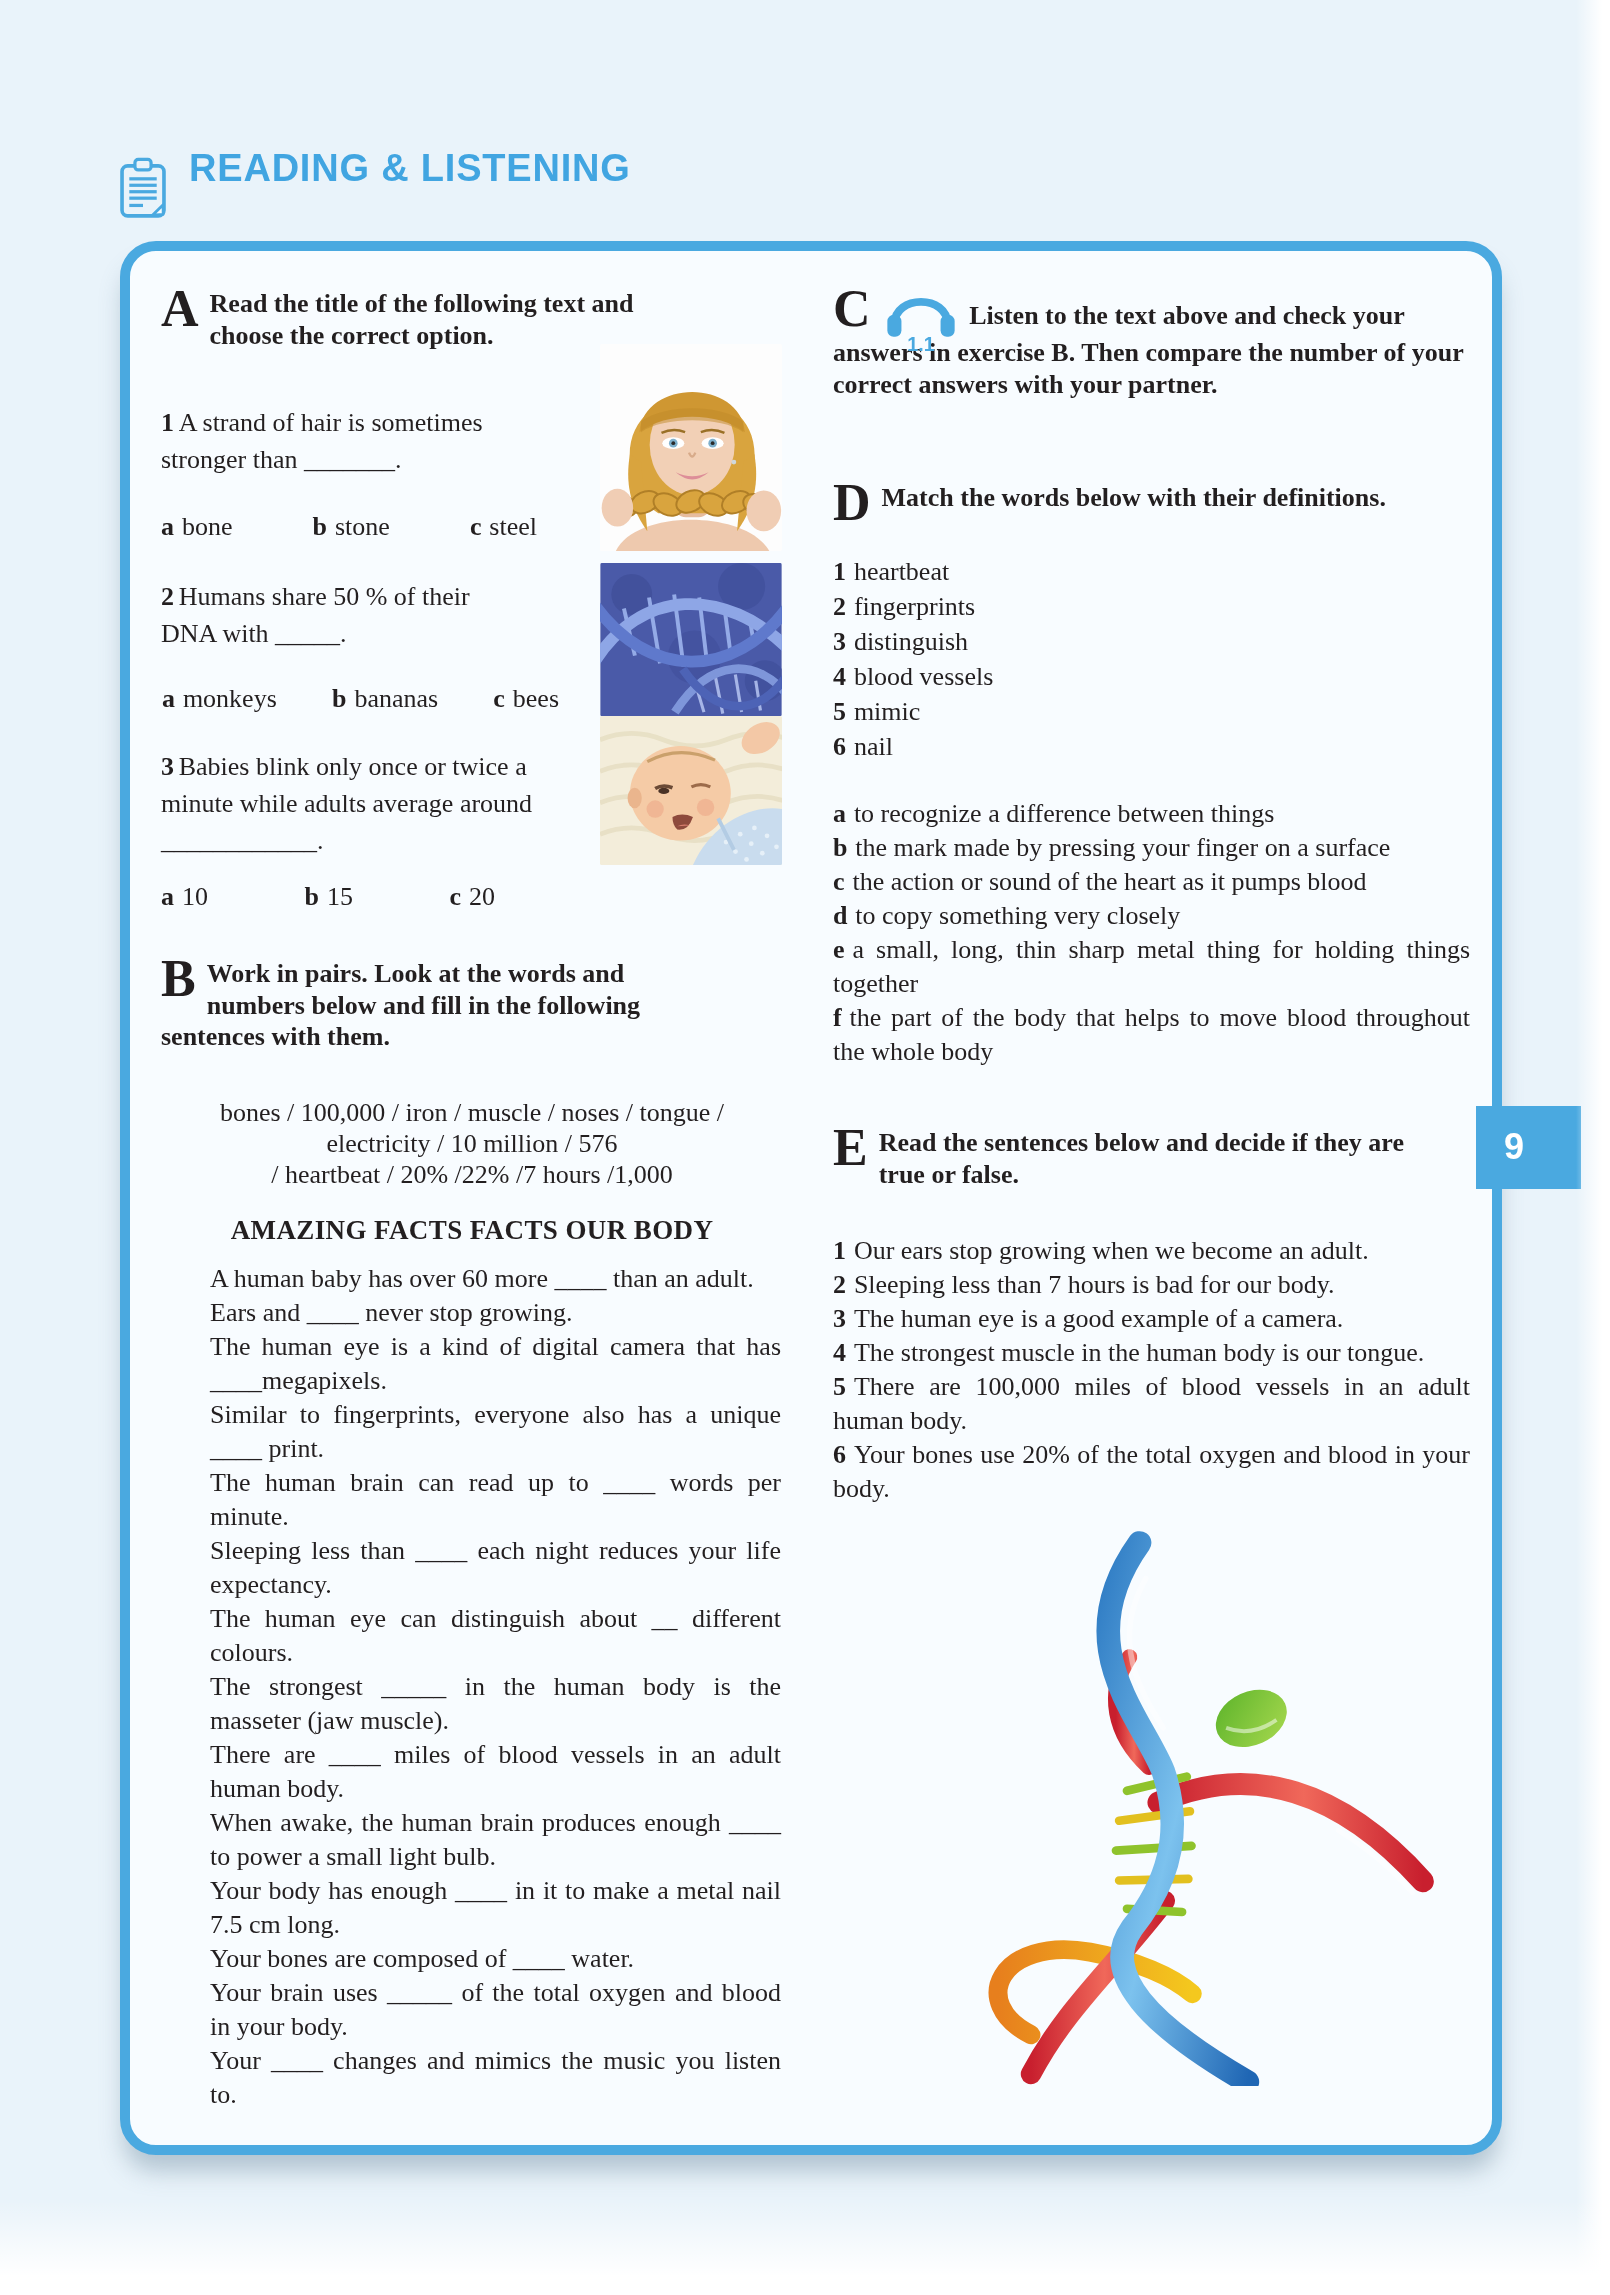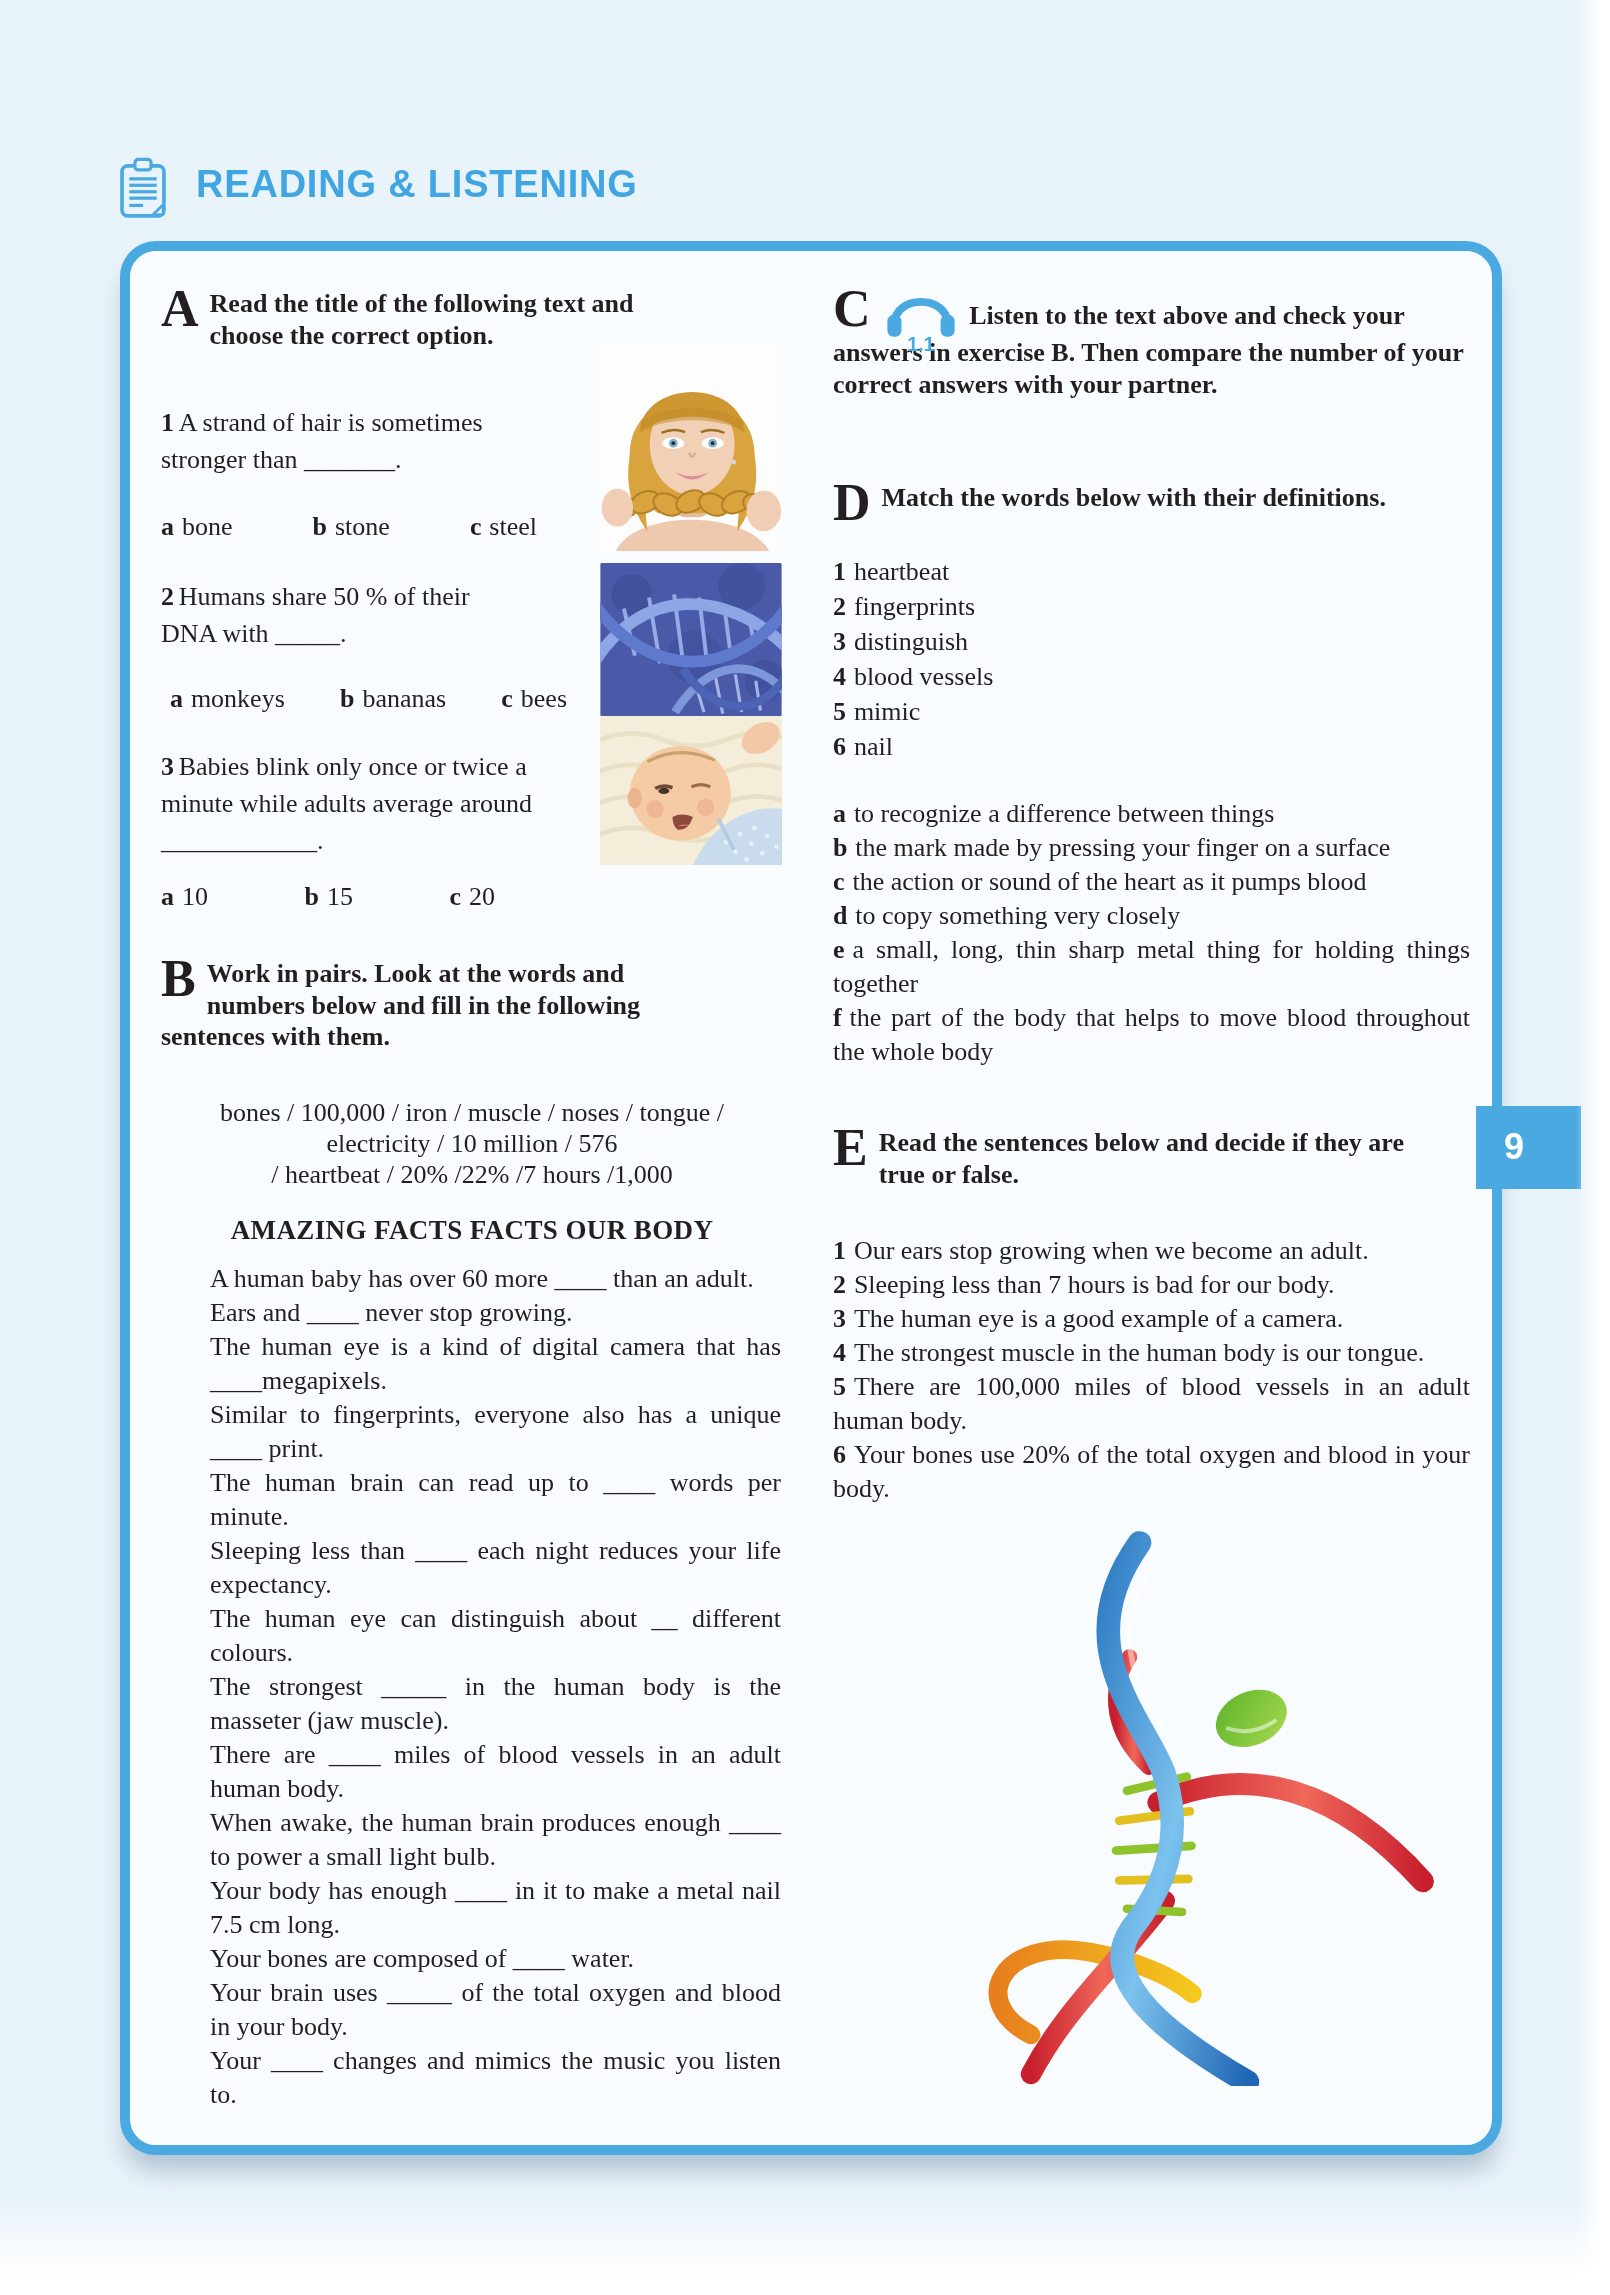--- a/index.html
+++ b/index.html
@@ -55,40 +55,40 @@
       <rect x="5" y="11" width="52" height="62" rx="7" fill="none" stroke="#4aa9e0" stroke-width="4.5"></rect>
       <rect x="21" y="3" width="20" height="13" rx="4" fill="#e9f3fa" stroke="#4aa9e0" stroke-width="4"></rect>
       <line x1="14" y1="27" x2="48" y2="27" stroke="#4aa9e0" stroke-width="4"></line>
       <line x1="14" y1="35" x2="48" y2="35" stroke="#4aa9e0" stroke-width="4"></line>
       <line x1="14" y1="43" x2="48" y2="43" stroke="#4aa9e0" stroke-width="4"></line>
       <line x1="14" y1="51" x2="48" y2="51" stroke="#4aa9e0" stroke-width="4"></line>
       <line x1="14" y1="60" x2="31" y2="60" stroke="#4aa9e0" stroke-width="4"></line>
       <path d="M43,72 L56,59 L56,71 Z" fill="#f8fcff" stroke="#4aa9e0" stroke-width="3.5" stroke-linejoin="round"></path>
     </svg>
   </div>
-  <div class="abs hdr-title" style="left:189px;top:156px;margin-left:7px;">READING &amp; LISTENING</div>
+  <div class="abs hdr-title" style="left:189px;top:140px;">READING &amp; LISTENING</div>
 
   <div class="abs box"></div>
 
   <div class="abs" style="left:161px;top:288px;width:551px;height:637px;">
     <p class="instr abs" style="left:0;top:0;width:535px;">
       <span class="drop">A</span><span>Read the title of the following text and choose the correct option.</span>
     </p>
     <p class="q abs" style="left:0;top:116px;width:378px;">
       <b>1</b><span>A strand of hair is sometimes stronger than _______.</span>
     </p>
     <div class="opts abs" style="left:0;top:225px;width:376px;">
       <span><span class="ok">a</span><span>bone</span></span>
       <span><span class="ok">b</span><span>stone</span></span>
       <span><span class="ok">c</span><span>steel</span></span>
     </div>
     <p class="q abs" style="left:0;top:290px;width:362px;">
       <b>2</b><span>Humans share 50 % of their DNA with _____.</span>
     </p>
-    <div class="opts abs" style="left:9px;top:397px;width:397px;">
+    <div class="opts abs" style="left:1px;top:397px;width:397px;">
       <span><span class="ok">a</span><span>monkeys</span></span>
       <span><span class="ok">b</span><span>bananas</span></span>
       <span><span class="ok">c</span><span>bees</span></span>
     </div>
     <p class="q abs" style="left:0;top:460px;width:405px;">
       <b>3</b><span>Babies blink only once or twice a minute while adults average around ____________.</span>
     </p>
     <div class="opts abs" style="left:0;top:595px;width:334px;">
       <span><span class="ok">a</span><span>10</span></span>
       <span><span class="ok">b</span><span>15</span></span>

